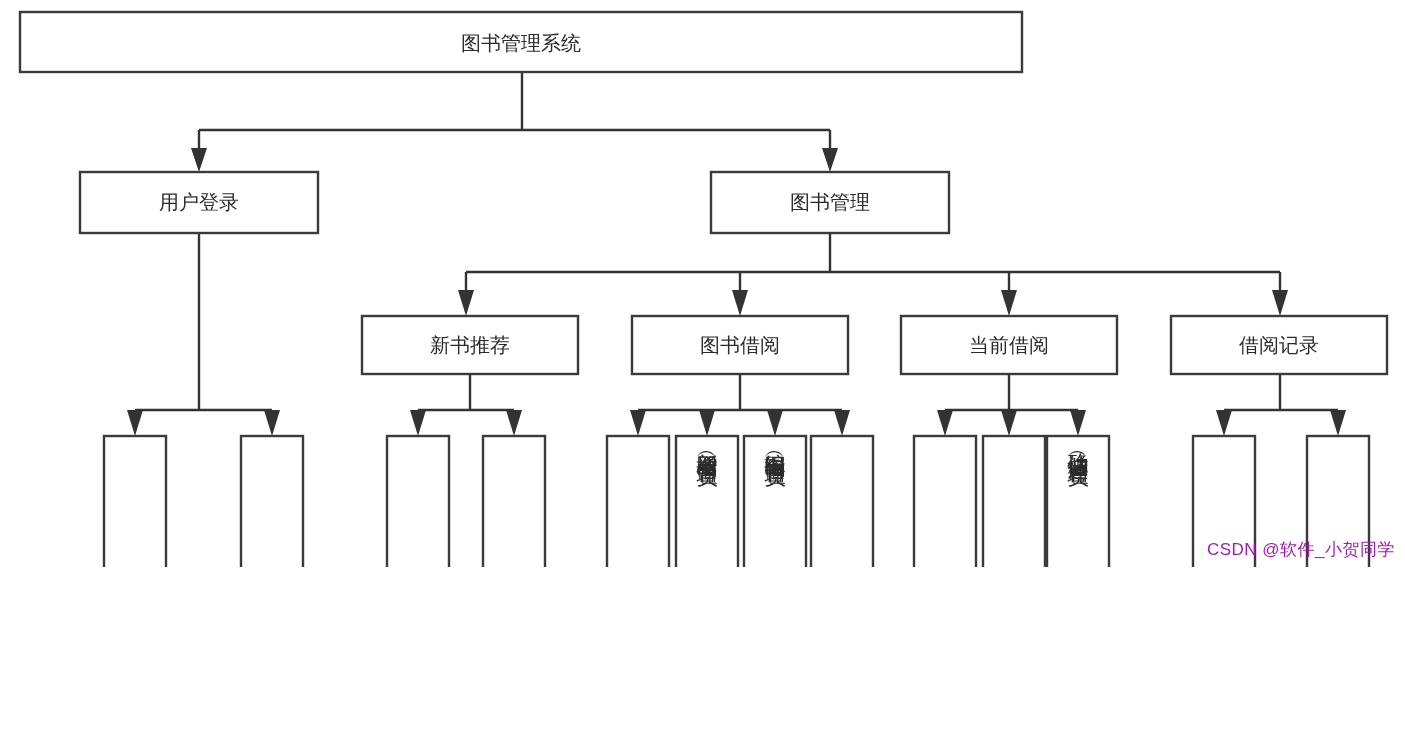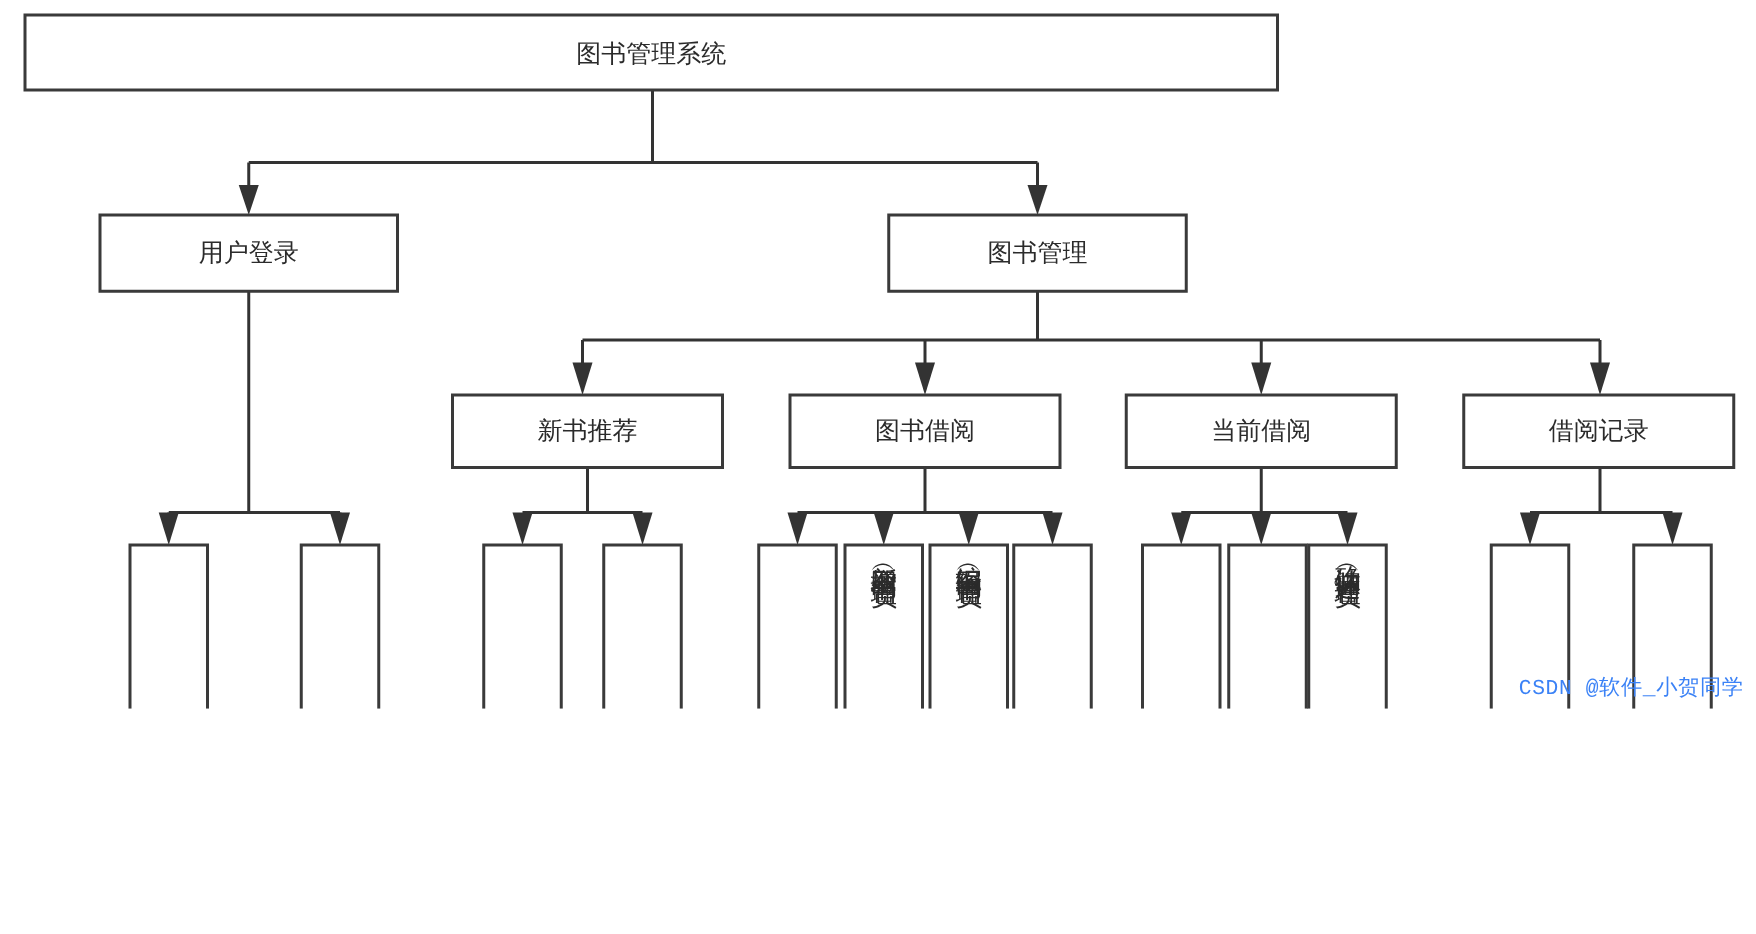--- a/index.html
+++ b/index.html
@@ -62,23 +62,23 @@
     font-size: 21px;
     line-height: 1.05;
     letter-spacing: 2px;
     color: #2b2b2b;
     white-space: nowrap;
   }
   .watermark {
     position: absolute;
     right: 10px;
     bottom: 6px;
-    font-family: Liberation Mono, monospace;
+    font-family: Liberation Sans, sans-serif;
     font-size: 17px;
-    color: #3b82f6;
+    color: #a21caf;
     letter-spacing: 0.5px;
     user-select: none;
   }
 </style>
 </head>
 <body>
 
 <div id="diagram-root">
 
   <svg class="flow" viewBox="0 0 1405 747">

